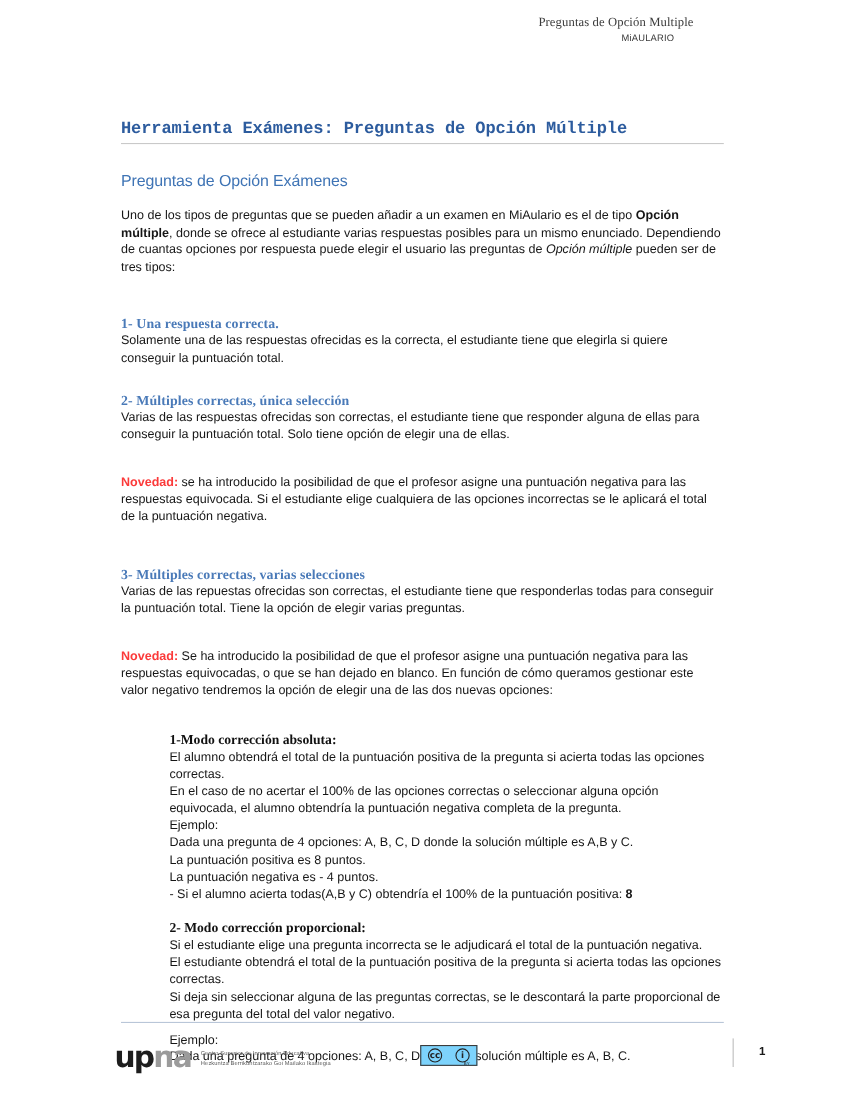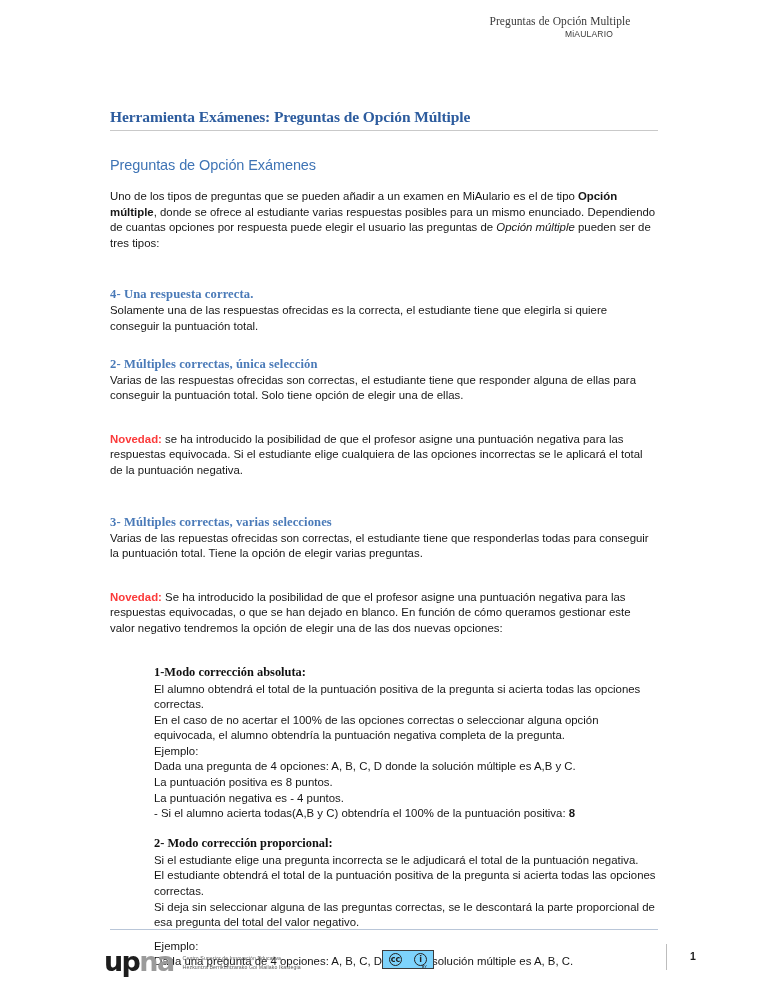--- a/index.html
+++ b/index.html
@@ -51,21 +51,21 @@
 
   
   .content {
     position: absolute;
     left: 110px;
     top: 108px;
     width: 548px;
   }
 
   h1.page-title {
-    font-family: Liberation Serif, serif;
+    font-family: Liberation Mono, monospace;
     font-size: 15.5px;
     font-weight: bold;
     color: #2d5c9e;
     margin: 0 0 4px 0;
     padding: 0;
     letter-spacing: -0.1px;
   }
   .title-rule {
     border: 0;
     border-top: 1px solid #c9c9c9;
@@ -239,21 +239,21 @@
 
     <h1 class="page-title">Herramienta Exámenes: Preguntas de Opción Múltiple</h1>
     <hr class="title-rule">
 
     <h2 class="section-title">Preguntas de Opción Exámenes</h2>
 
     <p class="body-text"><span>Uno de los tipos de preguntas que se pueden añadir a un examen en MiAulario es el de tipo </span><b>Opción múltiple</b><span>, donde se ofrece al estudiante varias respuestas posibles para un mismo enunciado. Dependiendo de cuantas opciones por respuesta puede elegir el usuario  las preguntas de </span><i>Opción múltiple</i><span> pueden ser de tres tipos:</span></p>
 
     <div class="spacer-lg"></div>
 
-    <h3 class="sub-head">4- Una respuesta correcta.</h3>
+    <h3 class="sub-head">1- Una respuesta correcta.</h3>
     <p class="body-text">Solamente una de las respuestas ofrecidas es la correcta, el estudiante tiene que elegirla si quiere conseguir la puntuación total.</p>
 
     <div class="spacer-sm"></div>
 
     <h3 class="sub-head">2- Múltiples correctas, única selección</h3>
     <p class="body-text">Varias de las respuestas ofrecidas son correctas, el estudiante tiene que responder alguna de ellas para conseguir la puntuación total. Solo tiene opción de elegir una de ellas.</p>
 
     <div class="spacer-md"></div>
 
     <p class="body-text"><span class="novedad b">Novedad:</span><span> se ha introducido la posibilidad de que el profesor asigne una puntuación negativa para las respuestas equivocada. Si el estudiante elige cualquiera de las opciones incorrectas se le aplicará el total de la puntuación negativa.</span></p>

